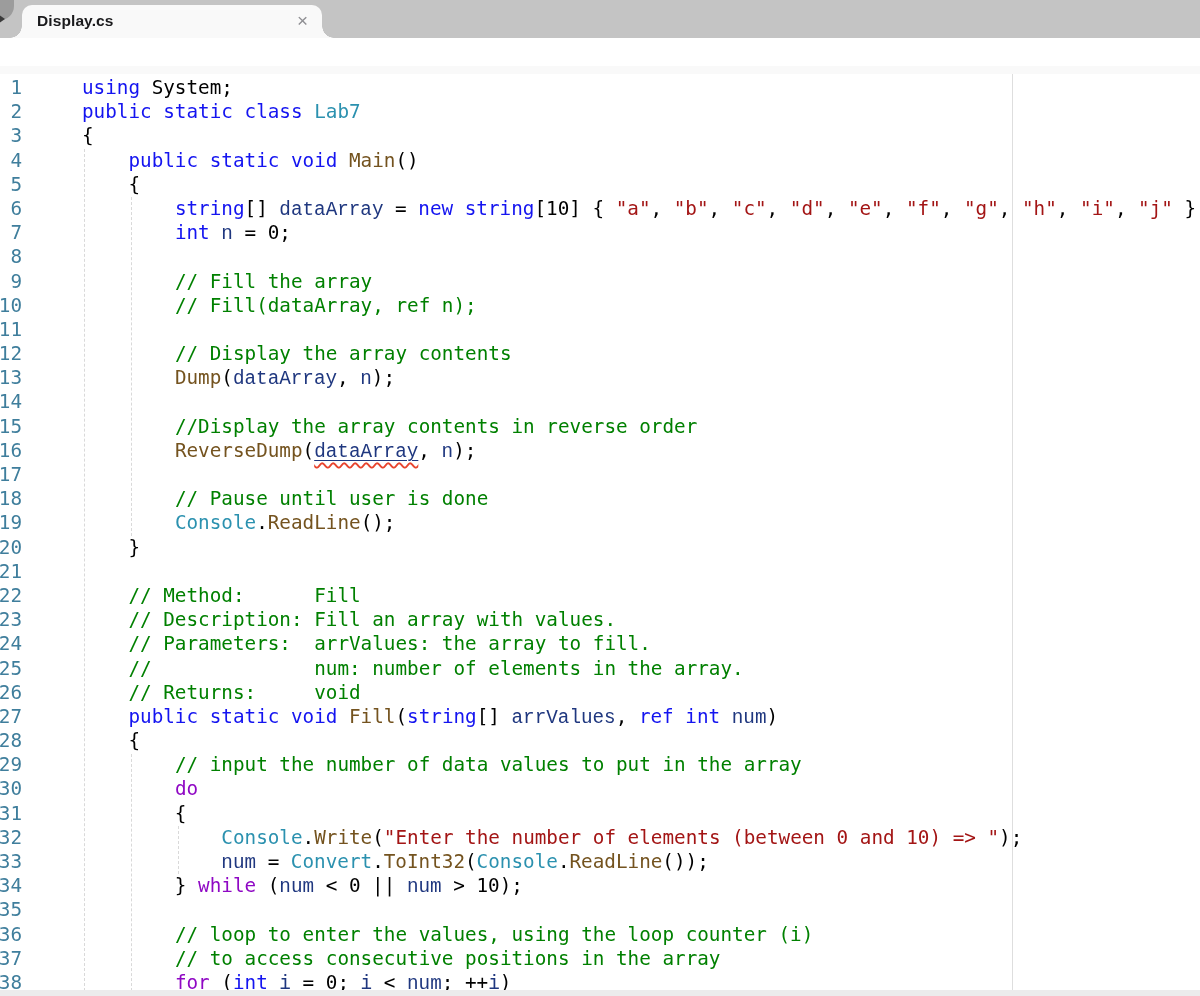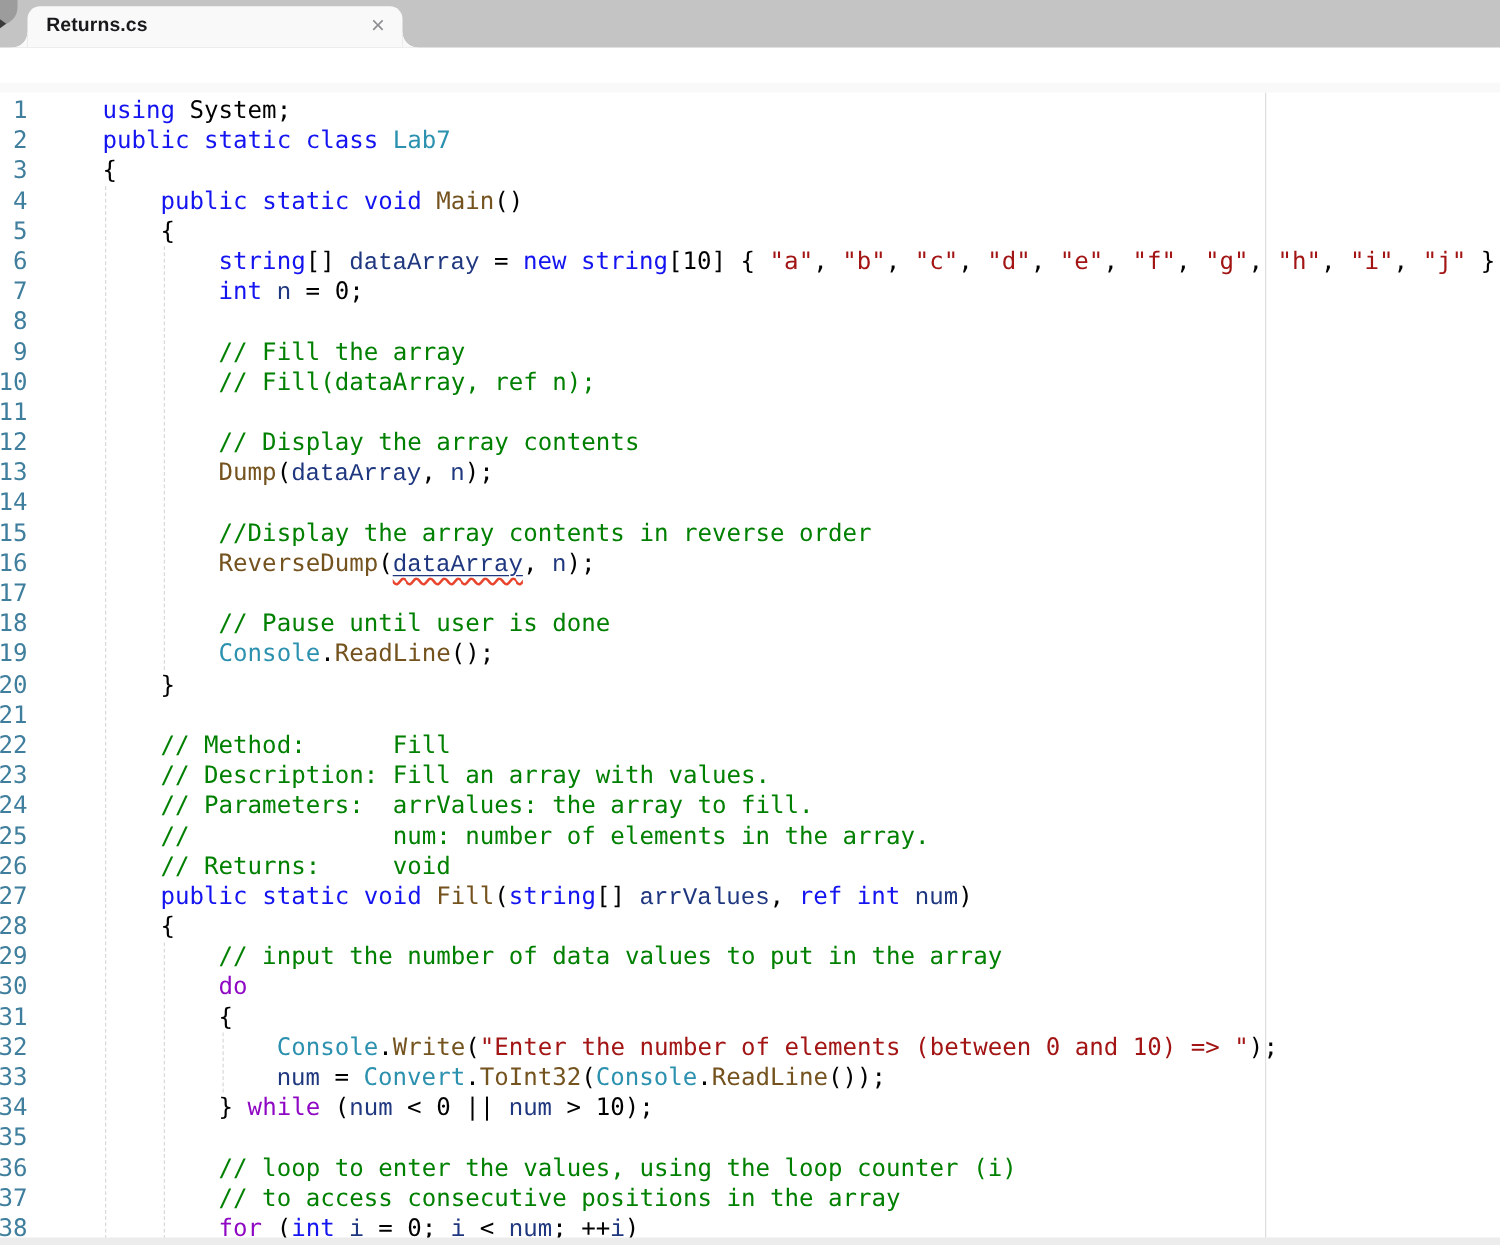--- a/index.html
+++ b/index.html
@@ -105,21 +105,21 @@
   .mguide{position:absolute;left:1012px;top:0;width:0;height:922px;border-left:1px solid #dedede;}
   .hscroll{position:absolute;left:0;bottom:0;width:1200px;height:6px;background:#ececec;}
 </style>
 </head>
 <body>
 
 <div class="tabbar">
   <div class="tab-left-blob"></div>
   <div class="tab-left-arrow"></div>
   <div class="tab">
-    <span class="tab-title">Returns.cs</span>
+    <span class="tab-title">Display.cs</span>
     <span class="tab-close">×</span>
   </div>
 </div>
 
 <div class="crumbs">
   <span class="crumb-ctx">b7</span>
   <span class="crumb-expander"></span>
   <span class="m-badge">M</span>
   <span class="m-dots">
       <i></i>

